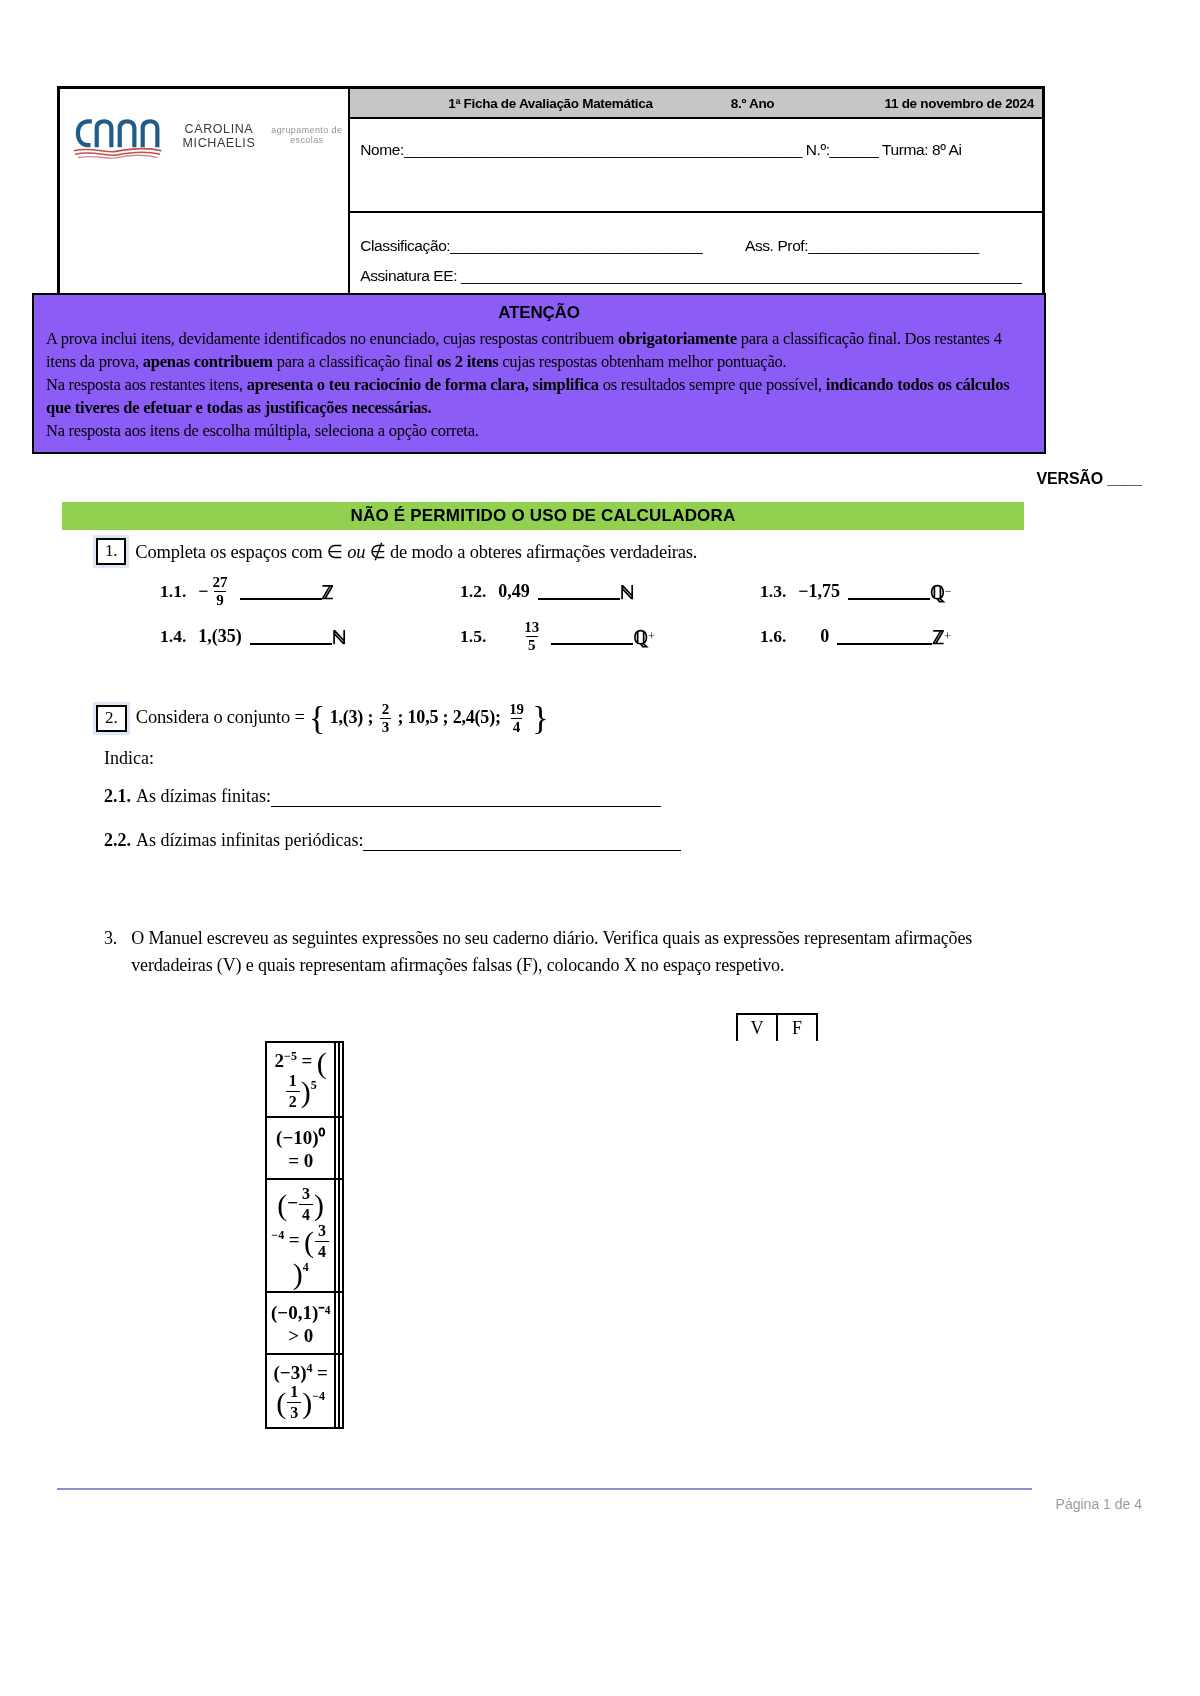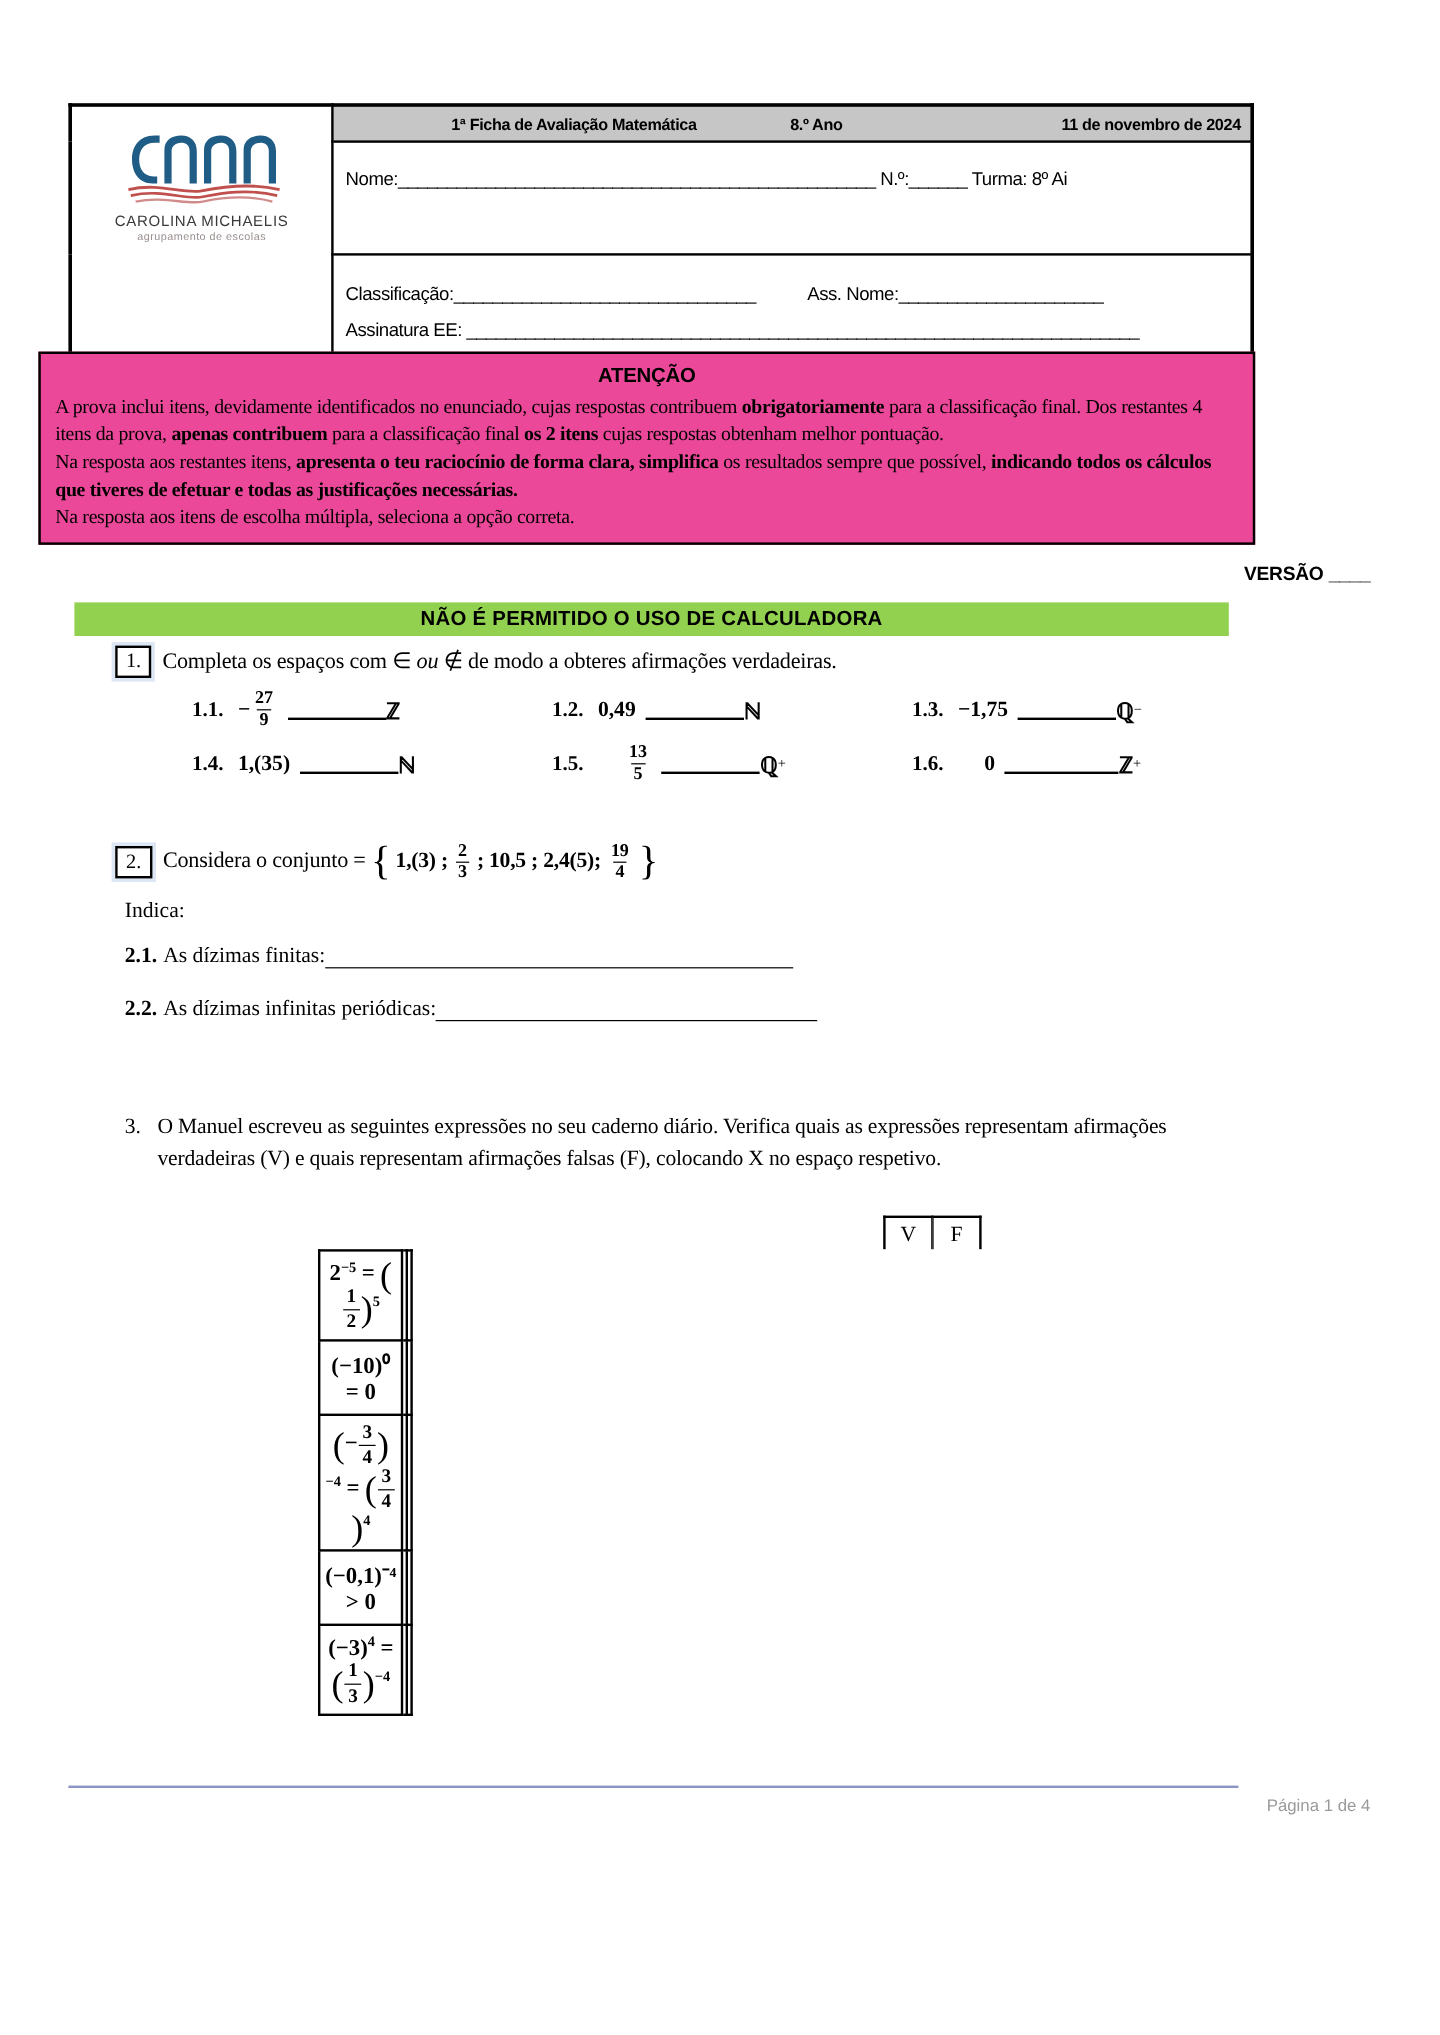--- a/index.html
+++ b/index.html
@@ -67,21 +67,21 @@
     height:76px;
     font-family:"Liberation Sans", sans-serif;
     font-size:15.5px;
     padding:18px 6px 8px 10px !important;
     letter-spacing:-0.4px;
     line-height:30px;
   }
   .dash{letter-spacing:-0.5px;}
 
   
-  .logo-wrap{display:flex;flex-direction:column;align-items:center;justify-content:center;}
+  .logo-wrap{display:flex;flex-direction:row;align-items:center;justify-content:center;}
   .logo-svg{display:block;}
   .logo-name{
     font-family:"Liberation Sans", sans-serif;
     font-size:12.5px;
     letter-spacing:0.6px;
     color:#3a3a3a;
     margin-top:4px;
   }
   .logo-sub{
     font-family:"Liberation Sans", sans-serif;
@@ -92,21 +92,21 @@
   }
 
   
   .atencao-box{
     position:absolute;
     left:32px;top:293px;
     width:1014px;
     border:2.5px solid #000;
     box-sizing:border-box;
     padding:6px 12px 10px 12px;
-    background:#ec4899;
+    background:#8b5cf6;
   }
   .atencao-title{
     text-align:center;
     font-family:"Liberation Sans", sans-serif;
     font-weight:bold;
     font-size:17px;
     margin:2px 0 4px 0;
     letter-spacing:-0.2px;
   }
   .atencao-p{
@@ -342,21 +342,21 @@
         <span>N.º:</span><span class="dash">______</span>
         <span>Turma:</span>
         <span>8º Ai</span>
       </td>
     </tr>
     <tr>
       <td class="class-cell">
         <div>
           <span>Classificação:</span><span class="dash">_______________________________</span>
           <span style="display:inline-block;width:36px"></span>
-          <span>Ass. Nome:</span><span class="dash">_____________________</span>
+          <span>Ass. Prof:</span><span class="dash">_____________________</span>
         </div>
         <div>
           <span>Assinatura EE:</span>
           <span class="dash">_____________________________________________________________________</span>
         </div>
       </td>
     </tr>
   </tbody>
     </table>
 

